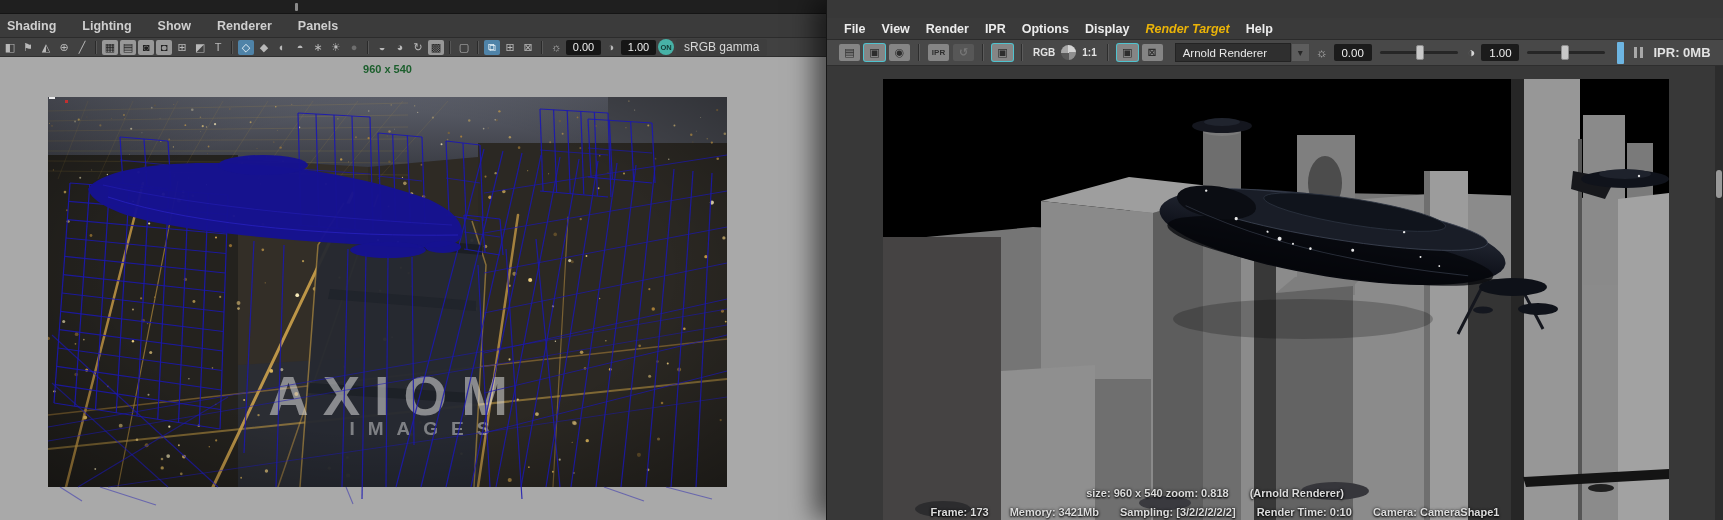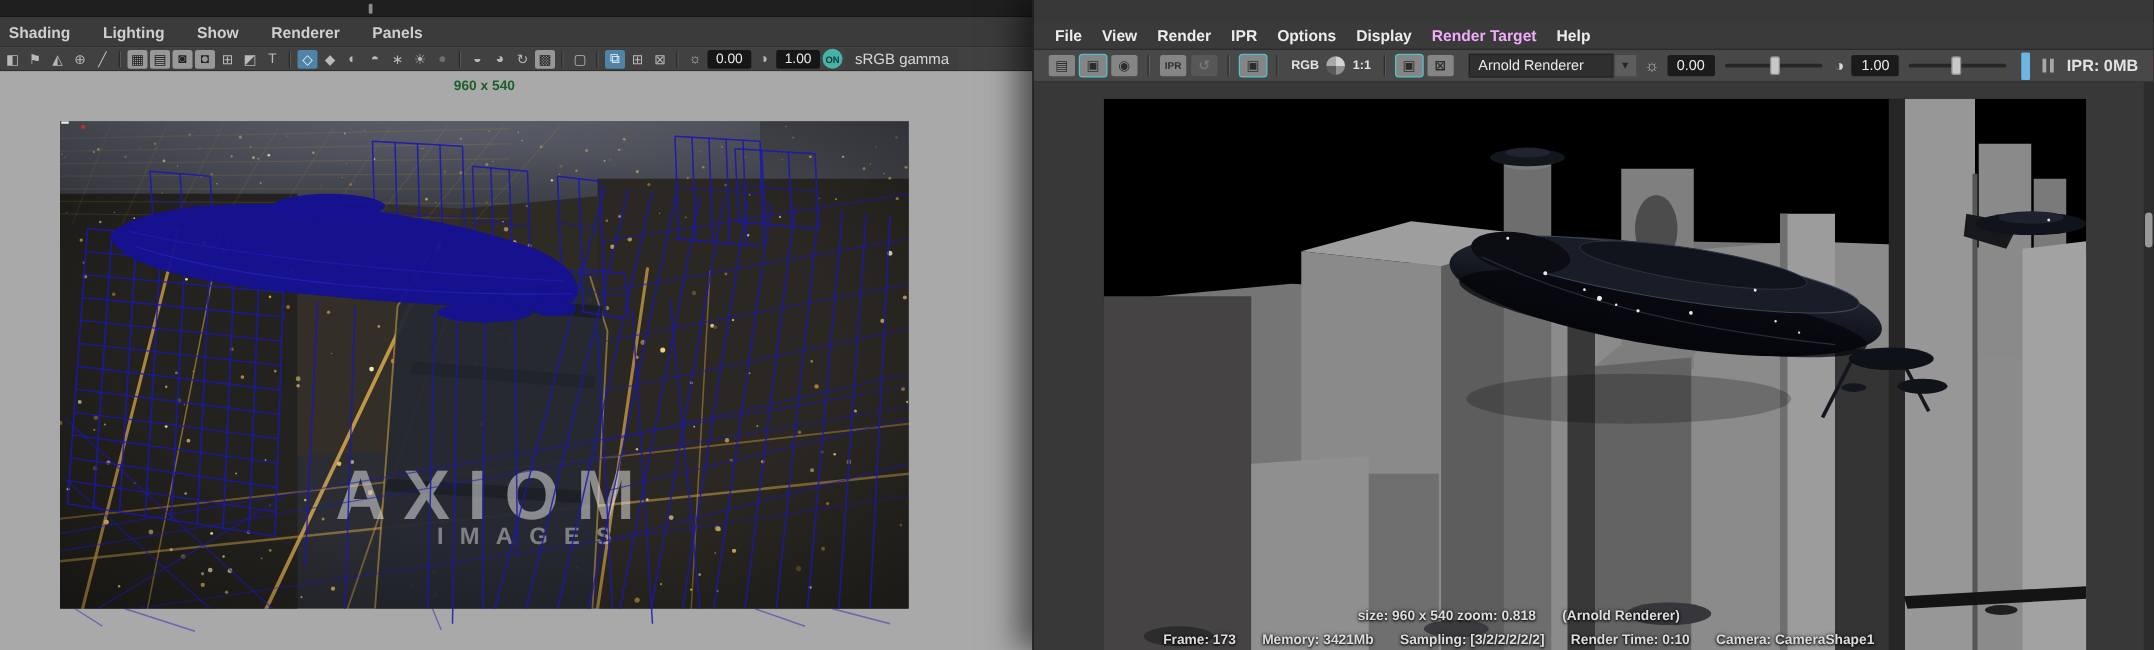--- a/index.html
+++ b/index.html
@@ -28,21 +28,21 @@
   .plate{position:absolute;left:48px;top:40px;}
 
   
   .rv{position:absolute;left:826px;top:0;width:897px;height:520px;background:#383838;box-shadow:-12px 0 24px rgba(0,0,0,.55);border-left:1px solid #161616;}
   .rv-titlebar{position:absolute;left:0;top:0;width:100%;height:18px;background:linear-gradient(#ebebeb,#d9d9d9);border-bottom:1px solid #bfbfbf;display:flex;align-items:center;}
   .rv-title{position:absolute;left:0;width:100%;text-align:center;color:#8f8f8f;font-size:12.5px;}
   .tl{width:11px;height:11px;border-radius:50%;background:#cdcdcd;border:1px solid #b3b3b3;margin-left:8px;}
   .tl:first-child{margin-left:11px;}
   .rv-menubar{position:absolute;left:0;top:18px;width:100%;height:22px;background:#3a3a3a;display:flex;align-items:center;padding-left:9px;border-bottom:1px solid #2b2b2b;}
   .rv-menubar .mi{color:#ececec;font-size:12.5px;font-weight:700;padding:0 8px;cursor:default;}
-  .rv-menubar .mi.disabled{color:#f0abfc;}
+  .rv-menubar .mi.disabled{color:#eab308;font-style:italic;}
   .rv-toolbar{position:absolute;left:0;top:40px;width:100%;height:26px;background:#484848;display:flex;align-items:center;gap:4px;padding-left:12px;border-bottom:1px solid #2e2e2e;}
   .ric{width:21px;height:17px;background:#858585;border-radius:2px;color:#2d2d2d;font-size:11px;font-weight:700;display:flex;align-items:center;justify-content:center;flex:0 0 auto;}
   .ric.teal{box-shadow:0 0 0 1px #4fc3cf;}
   .ric.dim{background:#575757;color:#777;}
   .ric.txt{background:transparent;color:#e4e4e4;font-size:10px;border-radius:0;width:auto;padding:0 2px;}
   .ric.pie{width:15px;height:15px;border-radius:50%;background:conic-gradient(#d4d4d4 0 90deg,#8f8f8f 90deg 180deg,#5a5a5a 180deg 270deg,#a8a8a8 270deg);}
   .rdiv{width:2px;height:17px;background:#2d2d2d;border-right:1px solid #5b5b5b;margin:0 4px;flex:0 0 auto;}
   .rsel{display:flex;margin-left:8px;flex:0 0 auto;}
   .rsel .val{width:116px;height:19px;background:#2f2f2f;border:1px solid #232323;color:#e8e8e8;font-size:11.5px;display:flex;align-items:center;padding-left:7px;}
   .rsel .chev{width:19px;height:19px;background:#5d5d5d;border:1px solid #474747;color:#262626;font-size:10px;display:flex;align-items:center;justify-content:center;}

